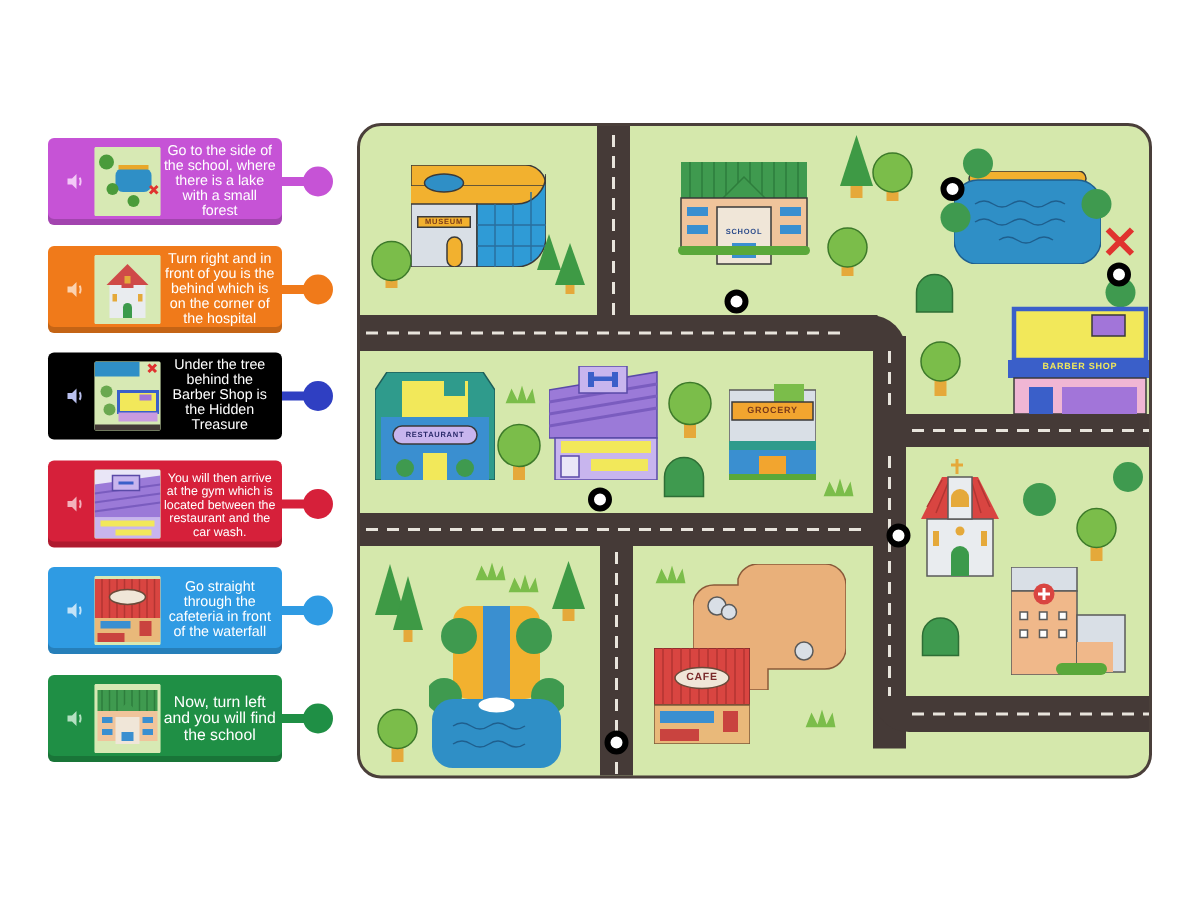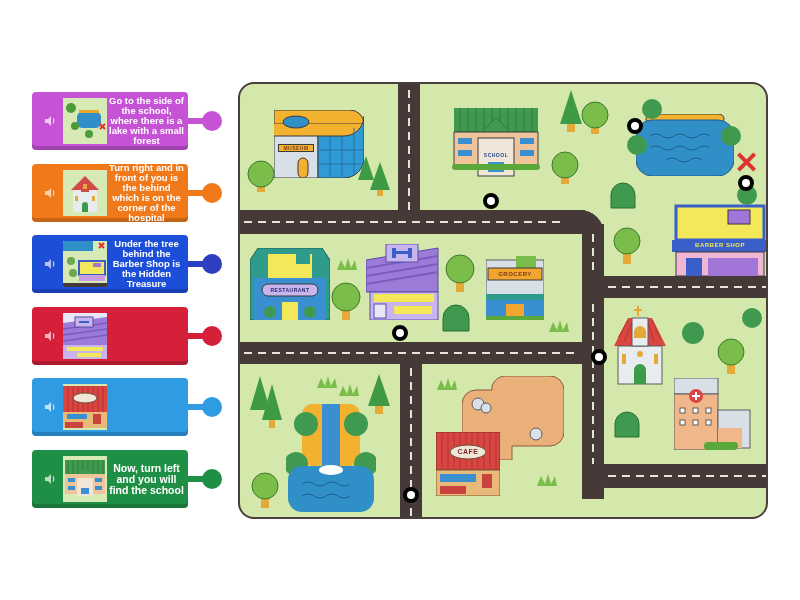--- a/index.html
+++ b/index.html
@@ -15,21 +15,21 @@
   }
   .card .speaker {
     width: 18px; height: 18px; margin-left: 9px; margin-right: 4px; flex: none;
     display: flex; align-items: center; justify-content: center;
   }
   .card .thumb {
     width: 44px; height: 46px; flex: none; border-radius: 1px; overflow: hidden;
     background: #d7e9b4; position: relative;
   }
   .card .label {
-    flex: 1; color: #ffffff; font-weight: bold; text-align: center;
+    flex: 1; color: #ffffff; font-weight: normal; text-align: center;
     font-size: 9.5px; line-height: 10px; padding: 0 4px 0 2px;
   }
   .connector-line { position: absolute; left: 188px; height: 6px; width: 16px; }
   .connector-dot { position: absolute; left: 202px; width: 20px; height: 20px; border-radius: 50%; }
 
   
   .map {
     position: absolute; left: 238px; top: 82px; width: 530px; height: 437px;
     background: #d5e8ac; border-radius: 16px; overflow: hidden;
     border: 2px solid #4a3f3a;
@@ -90,21 +90,21 @@
           <path d="M19 42v-7a3 3 0 016 0v7z" fill="#3c9a4b"></path>
           <rect x="12" y="26" width="3" height="5" fill="#e5a93a"></rect>
           <rect x="29" y="26" width="3" height="5" fill="#e5a93a"></rect>
         </svg>
     </div>
     <span class="label">Turn right and in front of you is the behind which is on the corner of the hospital</span>
   </div>
   <div class="connector-line" style="top:190px;background:#f07a1a;"></div>
   <div class="connector-dot" style="top:183px;background:#f07a1a;"></div>
 
-  <div class="card" style="top:235px;background:#1d4ed8;justify-content:flex-end;">
+  <div class="card" style="top:235px;background:#000000;justify-content:flex-end;">
     <span class="speaker">
       <svg width="14" height="14" viewBox="0 0 14 14">
           <path d="M2 5h3l3-3v10l-3-3H2z" fill="#b9c0ee"></path>
           <path d="M10 4.5c1 1 1 4 0 5" stroke="#b9c0ee" stroke-width="1.3" fill="none"></path>
         </svg>
     </span>
     <div class="thumb">
       <svg width="44" height="46" viewBox="0 0 44 46">
           <rect width="44" height="46" fill="#d7e9b4"></rect>
           <rect x="0" y="0" width="30" height="10" fill="#2f8fc6"></rect>
@@ -134,20 +134,21 @@
           <rect width="44" height="46" fill="#e9e6f7"></rect>
           <path d="M0 10L44 4v28H0z" fill="#9b7ad8"></path>
           <path d="M0 16L44 10M0 22L44 16M0 28L44 22" stroke="#7a5cbf" stroke-width="1.5"></path>
           <rect x="12" y="4" width="18" height="10" fill="#c8b5ee" stroke="#5a4aa8"></rect>
           <rect x="16" y="8" width="10" height="2" fill="#3a5fc9"></rect>
           <rect x="0" y="32" width="44" height="14" fill="#c8b5ee"></rect>
           <rect x="4" y="34" width="36" height="4" fill="#f2e85a"></rect>
           <rect x="14" y="40" width="24" height="4" fill="#f2e85a"></rect>
         </svg>
     </div>
+    <span class="label" style="font-size:8.3px;line-height:9px;">You will then arrive at the gym which is located between the restaurant and the car wash.</span>
   </div>
   <div class="connector-line" style="top:333px;background:#d6203a;"></div>
   <div class="connector-dot" style="top:326px;background:#d6203a;"></div>
 
   <div class="card" style="top:378px;background:#2f9be3;">
     <span class="speaker">
       <svg width="14" height="14" viewBox="0 0 14 14">
           <path d="M2 5h3l3-3v10l-3-3H2z" fill="#c3e3f8"></path>
           <path d="M10 4.5c1 1 1 4 0 5" stroke="#c3e3f8" stroke-width="1.3" fill="none"></path>
         </svg>
@@ -157,20 +158,21 @@
           <rect width="44" height="46" fill="#d7e9b4"></rect>
           <rect x="0" y="2" width="44" height="26" fill="#d94541"></rect>
           <path d="M5 2v26M10 2v26M15 2v26M20 2v26M25 2v26M30 2v26M35 2v26M40 2v26" stroke="#b33532" stroke-width="1"></path>
           <ellipse cx="22" cy="14" rx="12" ry="5" fill="#f0e6d8" stroke="#6b4a3a"></ellipse>
           <rect x="0" y="28" width="44" height="16" fill="#e9b97a"></rect>
           <rect x="4" y="30" width="20" height="5" fill="#3a8fd0"></rect>
           <rect x="30" y="30" width="8" height="10" fill="#c9433f"></rect>
           <rect x="2" y="38" width="18" height="6" fill="#c9433f"></rect>
         </svg>
     </div>
+    <span class="label">Go straight through the cafeteria in front of the waterfall</span>
   </div>
   <div class="connector-line" style="top:404px;background:#2f9be3;"></div>
   <div class="connector-dot" style="top:397px;background:#2f9be3;"></div>
 
   <div class="card" style="top:450px;background:#1f8f45;">
     <span class="speaker">
       <svg width="14" height="14" viewBox="0 0 14 14">
           <path d="M2 5h3l3-3v10l-3-3H2z" fill="#b5e0c2"></path>
           <path d="M10 4.5c1 1 1 4 0 5" stroke="#b5e0c2" stroke-width="1.3" fill="none"></path>
         </svg>

